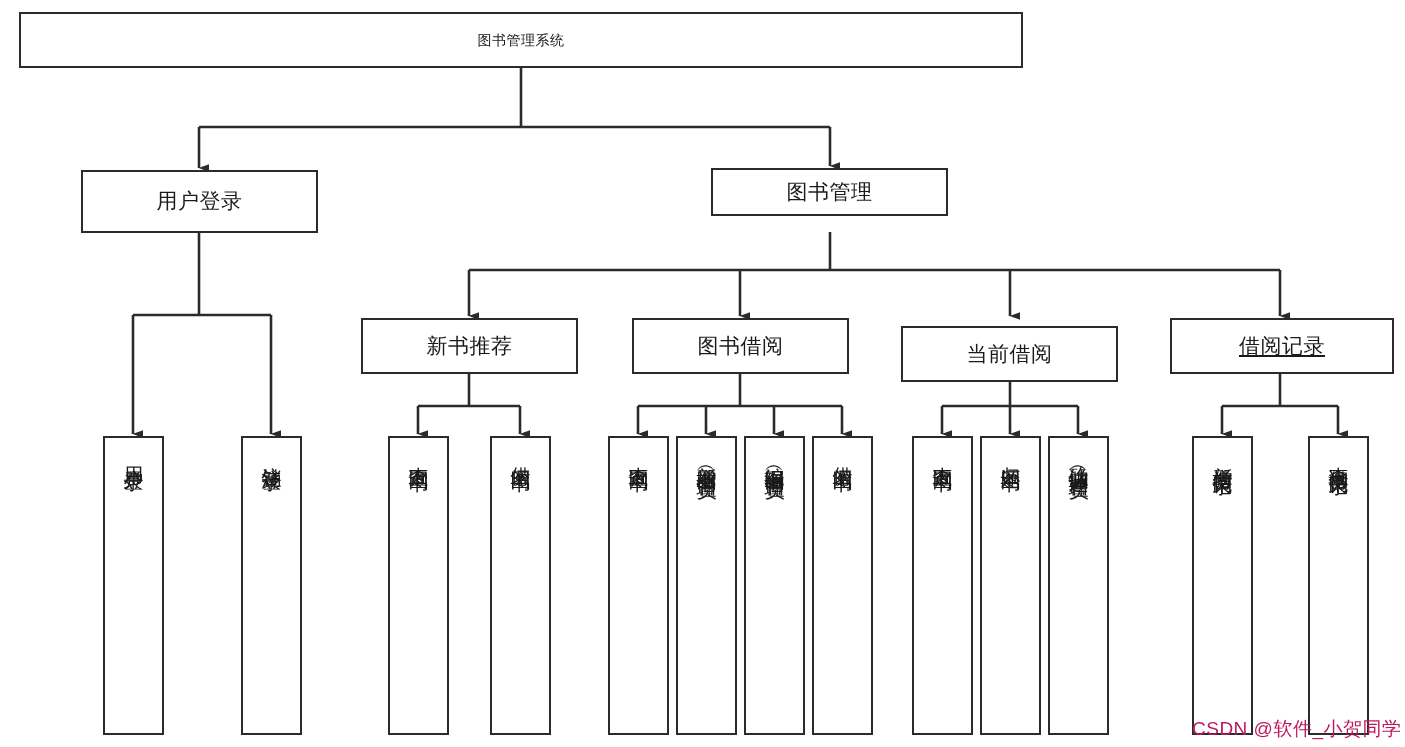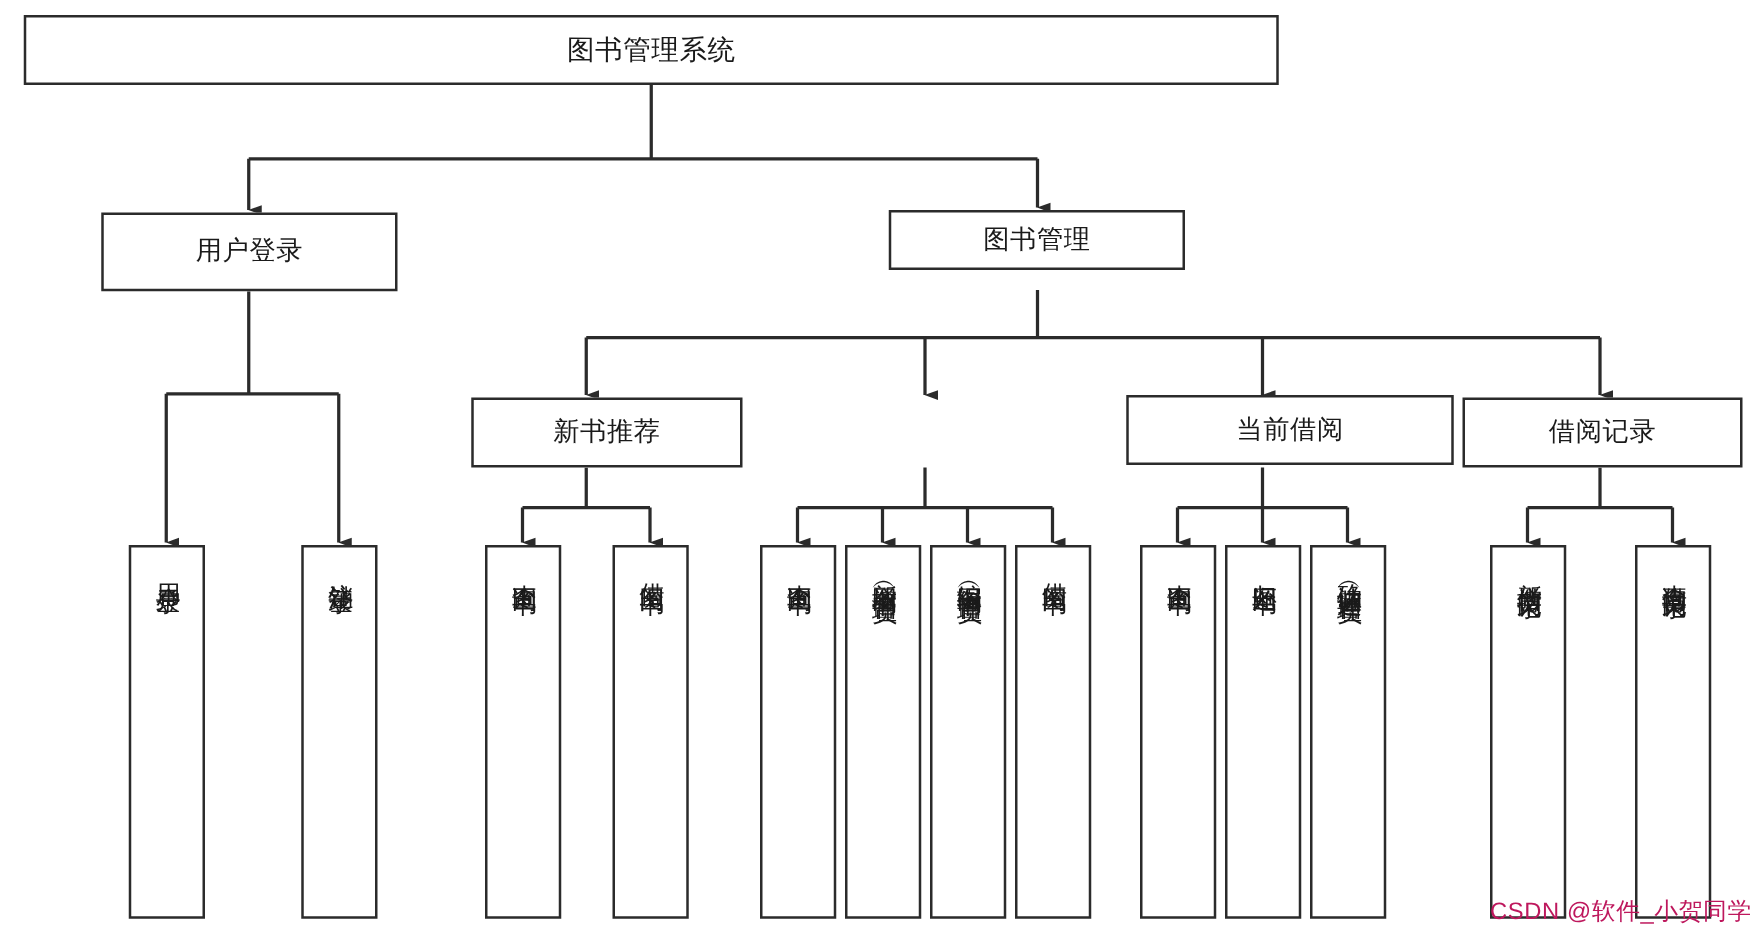--- a/index.html
+++ b/index.html
@@ -40,21 +40,21 @@
     text-align: center;
     line-height: 1.18;
     color: #1a1a1a;
   }
   .node.horizontal .node-label {
     font-size: 21px;
     letter-spacing: 0.5px;
     white-space: nowrap;
   }
   .node.root .node-label {
-    font-size: 22px;
+    font-size: 14px;
   }
   .node.vertical {
     align-items: flex-start;
     padding-top: 13px;
   }
   .node.vertical .node-label {
     writing-mode: vertical-rl;
     text-orientation: upright;
     font-size: 20px;
     line-height: 1.15;
@@ -146,30 +146,33 @@
   </div>
 
   <div class="node horizontal" style="left:81px; top:170px; width:237px; height:63px;">
     <span class="node-label">用户登录</span>
   </div>
 
   <div class="node horizontal" style="left:711px; top:168px; width:237px; height:48px;">
     <span class="node-label">图书管理</span>
   </div>
 
-  <div class="node horizontal" style="left:361px; top:318px; width:217px; height:56px;margin-left:16px;">
+  <div class="node horizontal" style="left:361px; top:318px; width:217px; height:56px;">
     <span class="node-label">新书推荐</span>
   </div>
 
-
-  <div class="node horizontal" style="left:901px; top:316px; width:262px; height:56px;">
+  <div class="node horizontal" style="left:632px; top:318px; width:217px; height:56px;">
+    <span class="node-label">图书借阅</span>
+  </div>
+
+  <div class="node horizontal" style="left:901px; top:326px; width:217px; height:56px;">
     <span class="node-label">当前借阅</span>
   </div>
 
-  <div class="node horizontal" style="left:1170px; top:318px; width:224px; height:56px;">
+  <div class="node horizontal" style="left:1170px; top:318px; width:224px; height:56px;text-decoration:underline;">
     <span class="node-label">借阅记录</span>
   </div>
 
   <div class="node vertical" style="left:103px; top:436px; width:61px; height:299px;">
     <span class="node-label">用户登录</span>
   </div>
 
   <div class="node vertical" style="left:241px; top:436px; width:61px; height:299px;">
     <span class="node-label">注销登录</span>
   </div>

